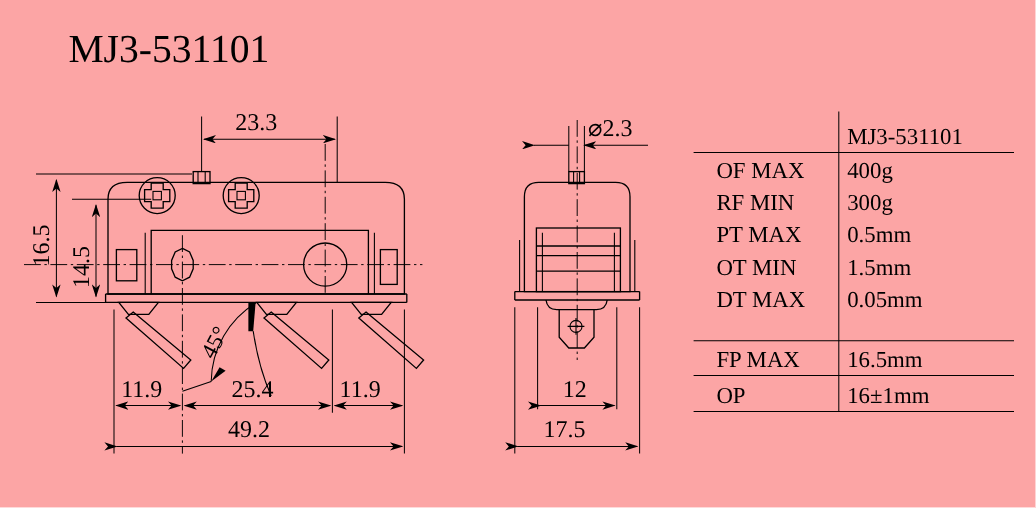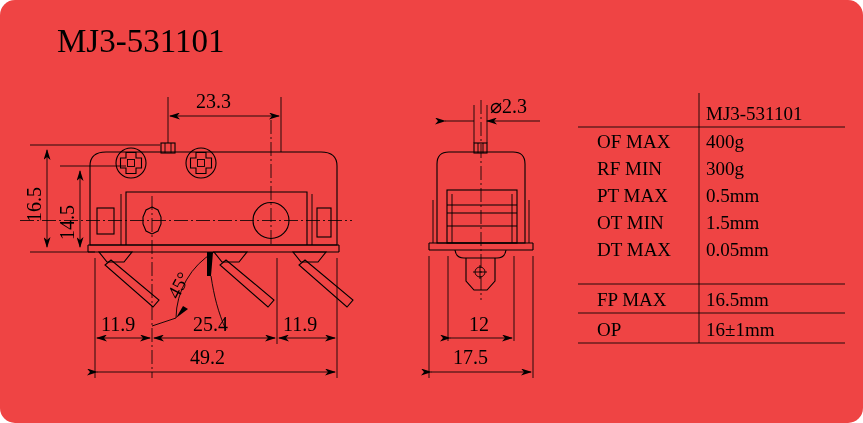--- a/index.html
+++ b/index.html
@@ -10,22 +10,21 @@
   body {
     width: 863px;
     height: 423px;
     font-family: "Liberation Serif", "DejaVu Serif", serif;
     overflow: hidden;
   }
   #sheet {
     position: relative;
     width: 863px;
     height: 423px;
-    background: #ef4444;
-    border-radius: 15px;
+    background: #fca5a5;
   }
   #drawing {
     position: absolute;
     left: 0;
     top: 0;
   }
   .ln {
     stroke: #000000;
     stroke-width: 1.1;
     fill: none;

